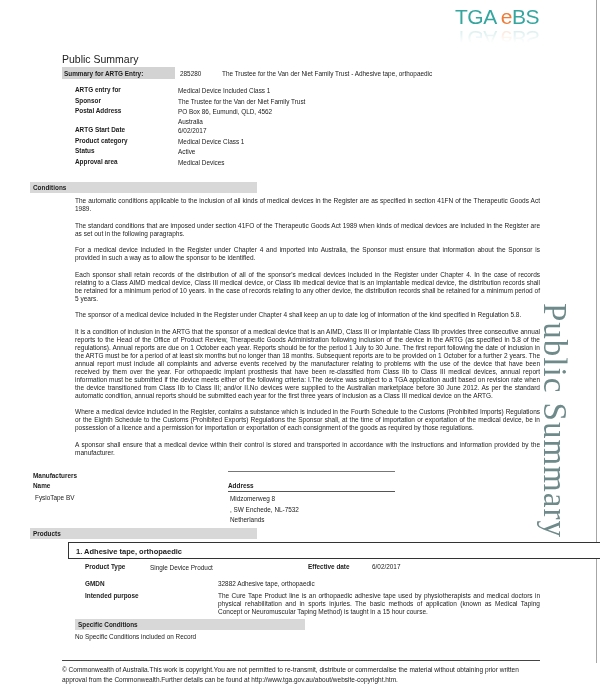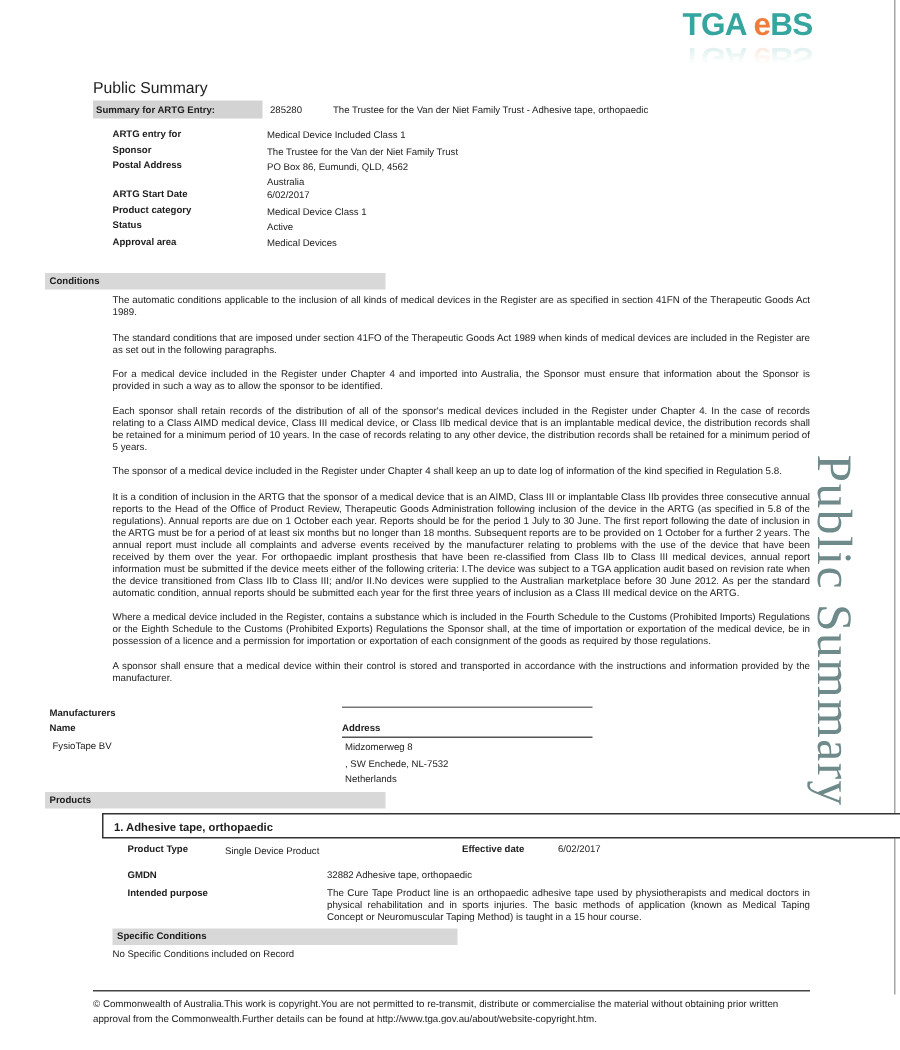--- a/index.html
+++ b/index.html
@@ -5,21 +5,21 @@
   * { margin:0; padding:0; box-sizing:border-box; }
   html,body { width:600px; height:700px; background:#fff; }
   body { font-family:"Liberation Sans", sans-serif; color:#1c1c1c; position:relative; overflow:hidden; }
   .page { position:absolute; left:0; top:0; width:600px; height:700px; background:#fff; }
 
   
   .right-edge { position:absolute; left:596px; top:0; width:1px; height:663px; background:#a6a6a6; }
 
   
   .logo { position:absolute; left:455px; top:5px; width:120px; }
-  .logo-text { font-size:21px; font-weight:bold; letter-spacing:-0.5px; white-space:nowrap; }
+  .logo-text { font-size:21px; font-weight:normal; letter-spacing:-0.5px; white-space:nowrap; }
   .logo-teal { color:#35a69f; }
   .logo-orange { color:#ef7d3a; }
   .logo-reflect { transform:scaleY(-1); opacity:0.28; -webkit-mask-image:linear-gradient(to top, rgba(0,0,0,0.9), transparent 70%); mask-image:linear-gradient(to top, rgba(0,0,0,0.9), transparent 70%); margin-top:-3px; }
 
   
   .watermark { position:absolute; left:571px; top:303px; transform:rotate(90deg); transform-origin:0 0;
     font-family:"Liberation Serif", serif; font-size:33px; line-height:1; letter-spacing:1px;
     color:#6f8a8a; white-space:nowrap; }
 
   

